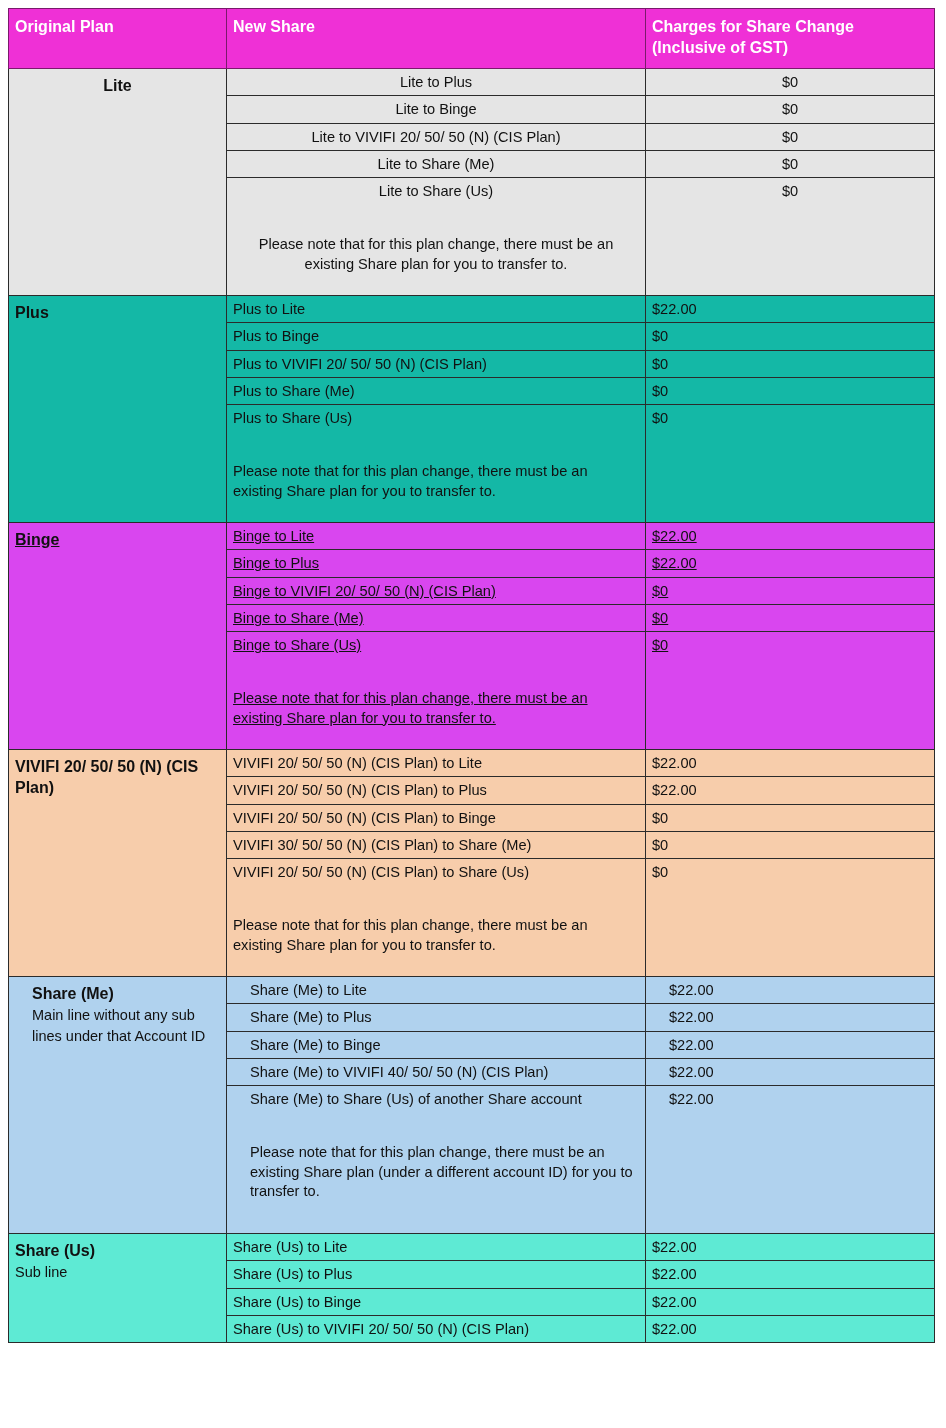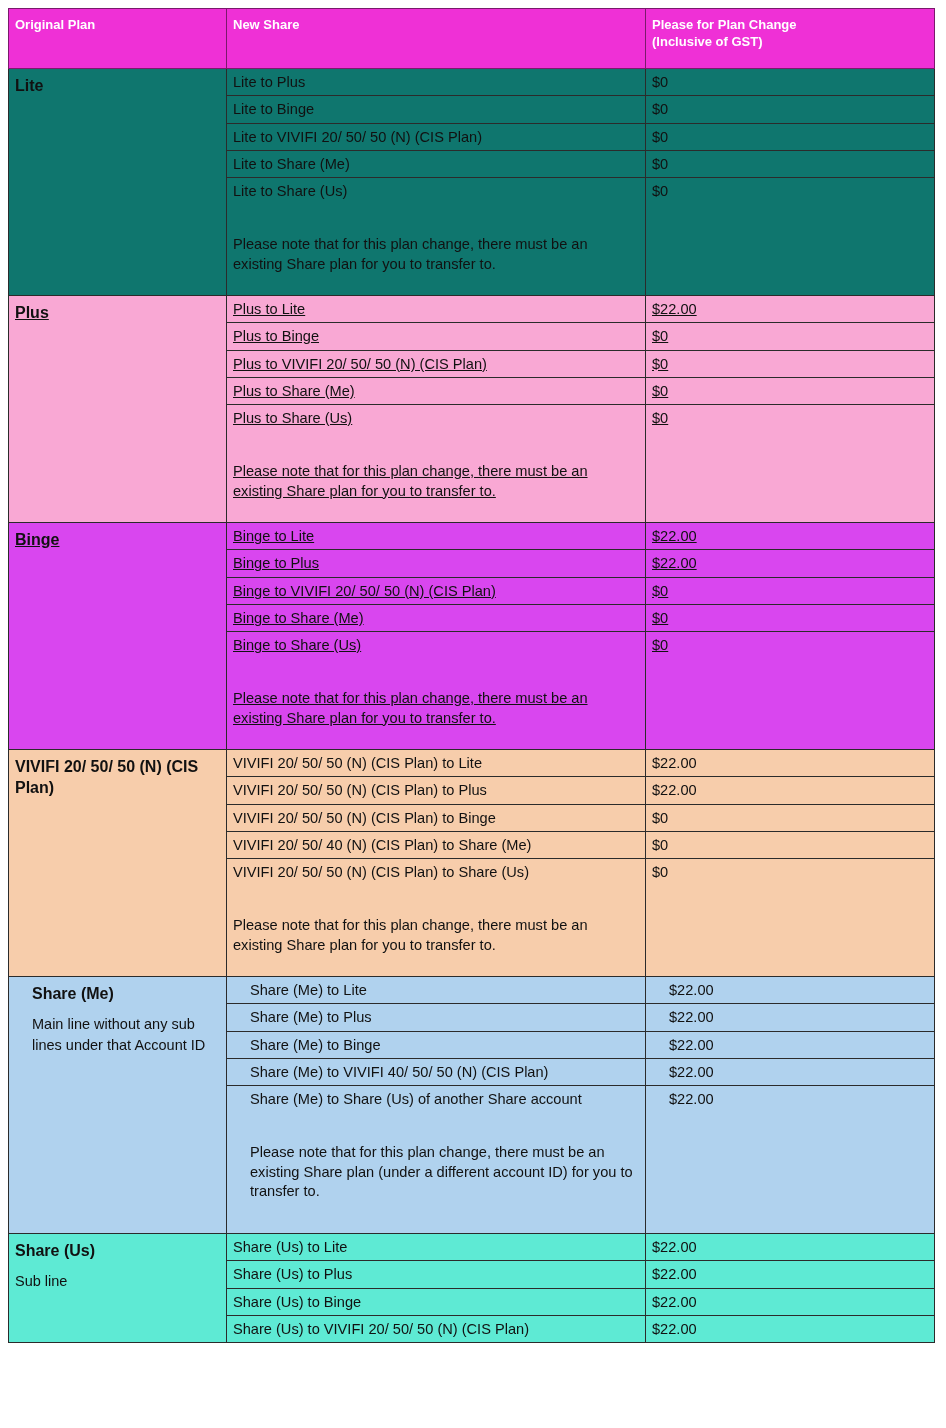--- a/index.html
+++ b/index.html
@@ -34,76 +34,75 @@
     vertical-align: top;
     padding: 4px 6px 3px 6px;
     line-height: 1.32;
     color: #111111;
   }
 
   thead th {
     background: #ef30d6;
     color: #ffffff;
     font-weight: bold;
-    font-size: 13px;
+    font-size: 16px;
     text-align: left;
     height: 60px;
     vertical-align: top;
     padding-top: 7px;
     border-color: #7a1a6c;
   }
   thead th .hdr-line2 { display: block; }
 
   td.plan-name {
     font-weight: bold;
     font-size: 16px;
     padding-top: 6px;
   }
   td.plan-name .sub {
     display: block;
     font-weight: normal;
     font-size: 14.5px;
     line-height: 1.45;
     padding-top: 1px;
-    margin-top: 9px;
   }
   td.row-label { font-size: 14.6px; }
   td.charge { font-size: 14.6px; }
 
   td.note-cell .note {
     display: block;
     margin-top: 34px;
   }
   tr.tall-row td { height: 118px; }
   tr.tall-row-sharem td { height: 148px; }
 
   
-  .sec-lite td   { background: #0f766e; }
-  .sec-plus td   { background: #f9a8d4; text-decoration: underline; }
+  .sec-lite td   { background: #e5e5e5; text-align: center; }
+  .sec-plus td   { background: #14b8a6; }
   .sec-binge td  { background: #d946ef; text-decoration: underline; }
   .sec-vivifi td { background: #f7cdab; }
   .sec-sharem td { background: #b0d2ee; padding-left: 23px; }
   .sec-shareus td{ background: #5eead4; }
 </style>
 </head>
 <body>
 
 <div id="page">
   <table class="plan-table">
     <colgroup>
       <col class="c1">
         <col class="c2">
         <col class="c3">
     </colgroup>
     <thead>
       <tr>
         <th>Original Plan</th>
         <th>New Share</th>
         <th>
-          <span>Please for Plan Change</span>
+          <span>Charges for Share Change</span>
           <span class="hdr-line2">(Inclusive of GST)</span>
         </th>
       </tr>
     </thead>
     <tbody id="tbody">
         <tr class="sec-lite">
           <td class="plan-name" rowspan="5"><span>Lite</span></td>
           <td class="row-label"><span>Lite to Plus</span></td>
           <td class="charge">$0</td>
         </tr>
@@ -172,21 +171,21 @@
         </tr>
         <tr class="sec-vivifi">
           <td class="row-label"><span>VIVIFI 20/ 50/ 50 (N) (CIS Plan) to Plus</span></td>
           <td class="charge">$22.00</td>
         </tr>
         <tr class="sec-vivifi">
           <td class="row-label"><span>VIVIFI 20/ 50/ 50 (N) (CIS Plan) to Binge</span></td>
           <td class="charge">$0</td>
         </tr>
         <tr class="sec-vivifi">
-          <td class="row-label"><span>VIVIFI 20/ 50/ 40 (N) (CIS Plan) to Share (Me)</span></td>
+          <td class="row-label"><span>VIVIFI 30/ 50/ 50 (N) (CIS Plan) to Share (Me)</span></td>
           <td class="charge">$0</td>
         </tr>
         <tr class="sec-vivifi tall-row">
           <td class="row-label note-cell"><span>VIVIFI 20/ 50/ 50 (N) (CIS Plan) to Share (Us)</span><span class="note">Please note that for this plan change, there must be an existing Share plan for you to transfer to.</span></td>
           <td class="charge">$0</td>
         </tr>
         <tr class="sec-sharem">
           <td class="plan-name" rowspan="5"><span>Share (Me)</span><span class="sub">Main line without any sub lines under that Account ID</span></td>
           <td class="row-label"><span>Share (Me) to Lite</span></td>
           <td class="charge">$22.00</td>

